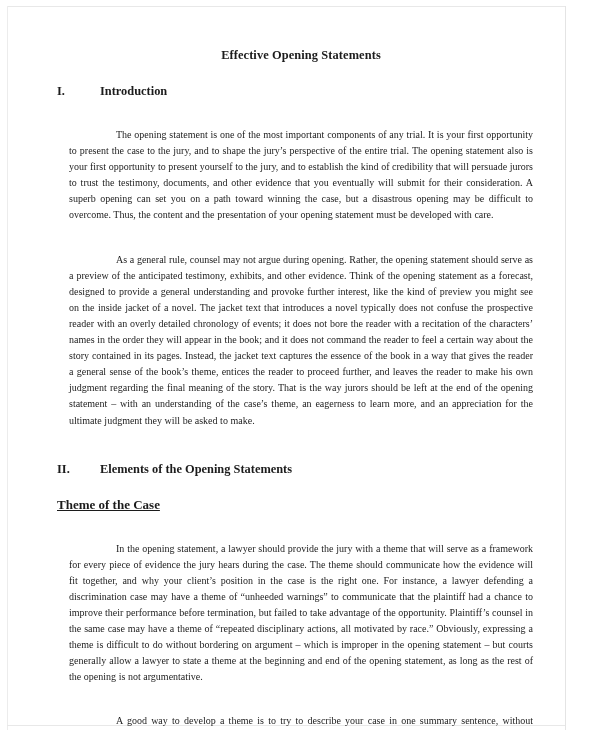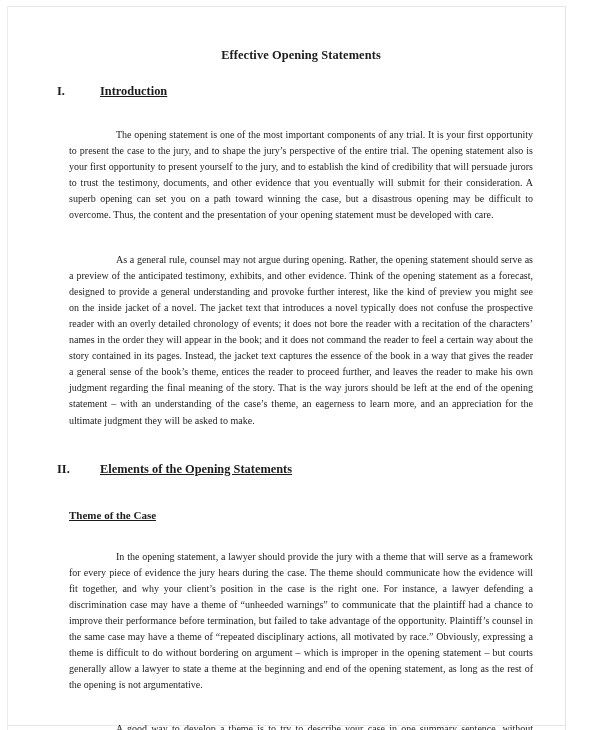--- a/index.html
+++ b/index.html
@@ -65,30 +65,29 @@
     margin: 0;
     padding-top: 48px;
   }
 
   .section-heading {
     font-weight: bold;
     font-size: 12.4px;
     margin: 0;
     padding-top: 21px;
     white-space: pre;
-    text-decoration: underline;
   }
   .section-heading .num {
     display: inline-block;
     width: 43px;
   }
 
   .sub-heading {
-    font-size: 11px;
-    margin: 12px;
+    font-size: 13px;
+    margin: 0;
     padding-top: 20px;
   }
   .sub-heading span {
     text-decoration: underline;
   }
 
   p.body-para {
     margin: 12px;
     padding-top: 16px;
     font-size: 10px;

